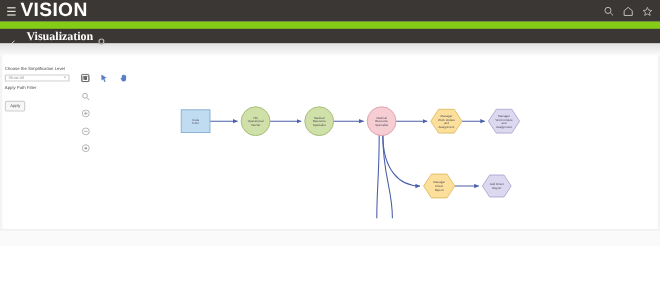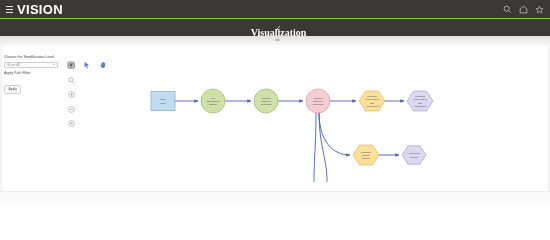--- a/index.html
+++ b/index.html
@@ -19,39 +19,38 @@
     display: flex; align-items: center;
   }
   .hamburger {
     margin-left: 6px; width: 7px; height: 7px;
     display: flex; flex-direction: column; justify-content: space-between;
   }
   .hamburger span { display:block; width: 7px; height: 1px; background: #e8e4e0; }
   .brand {
     margin-left: 4px;
     color: #ffffff;
-    font-size: 13px;
+    font-size: 16px;
     font-weight: bold;
     letter-spacing: 0.3px;
     font-family: "Liberation Sans", sans-serif;
   }
   .topbar-right {
     margin-left: auto; margin-right: 6px;
     display: flex; align-items: center; gap: 7px;
   }
   .tb-icon { width: 9px; height: 9px; opacity: 0.85; }
   .tb-icon svg { display: block; }
 
   
   .subbar {
     position: absolute; left: 0; top: 18px; width: 550px; height: 18px;
     background: #3b3734;
-    display: flex; align-items: center;
-    border-top: 1px solid #84cc16;
-    flex-direction: column;
+    display: flex; align-items: flex-end;
+    border-top: 6px solid #84cc16;
   }
   .back-chev {
     margin-left: 7px; width: 8px; height: 8px; display:block;
   }
   .page-title {
     margin-left: 7px;
     color: #ffffff;
     font-size: 10px;
     font-family: "Liberation Serif", serif;
     font-weight: 600;

